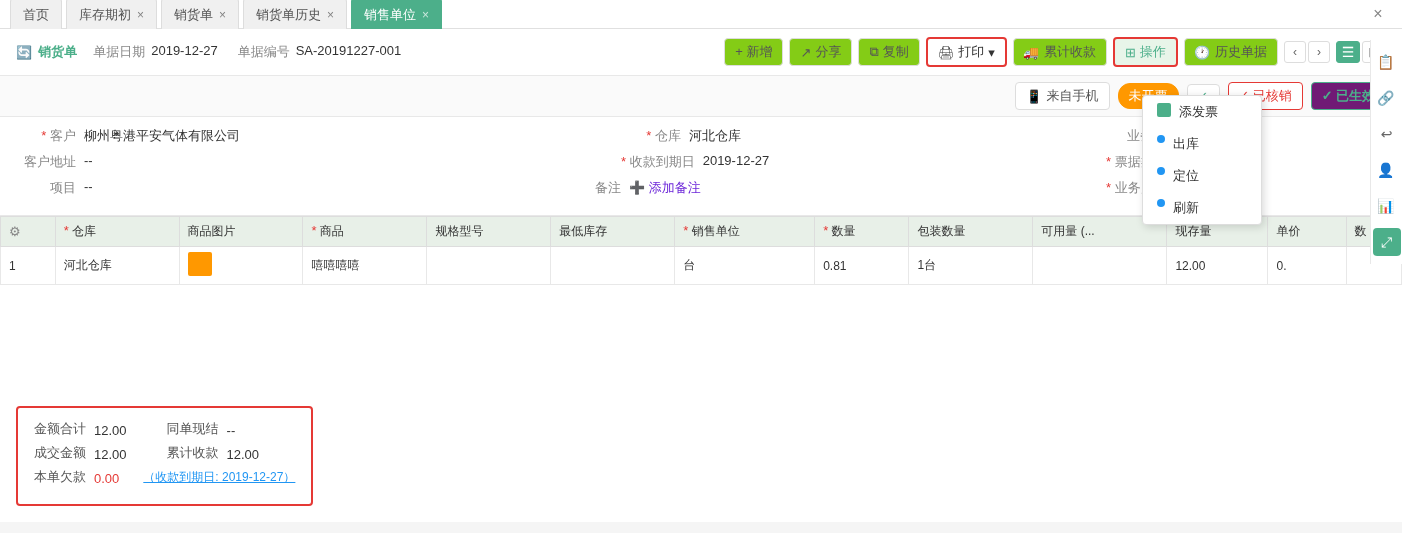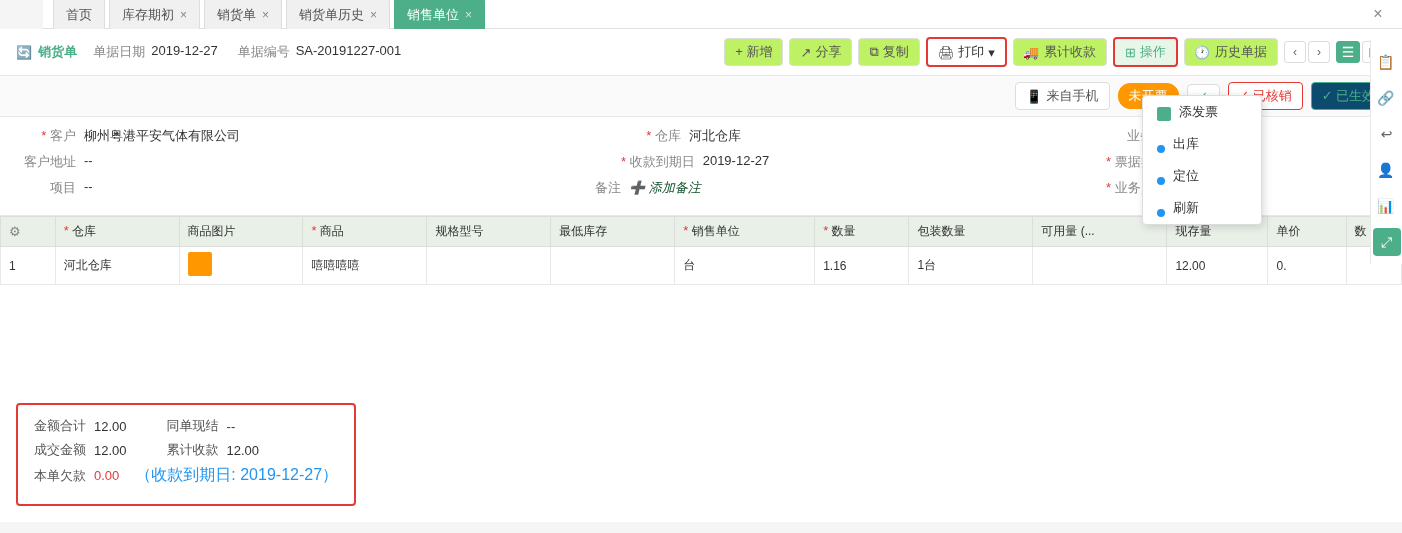--- a/index.html
+++ b/index.html
@@ -1,21 +1,21 @@
 <!DOCTYPE html>
 <html><head>
   <meta charset="utf-8">
   <style>
     * { box-sizing: border-box; margin: 0; padding: 0; font-family: 'Microsoft YaHei', Arial, sans-serif; font-size: 13px; }
     body { background: #f5f5f5; width: 1402px; height: 533px; overflow: hidden; position: relative; }
 
     
     .tab-bar {
       display: flex; align-items: center; background: #fff; border-bottom: 1px solid #e0e0e0;
-      height: 24px; padding: 14px 10px; gap: 4px; margin-left: 43px;
+      height: 24px; padding: 14px 10px; gap: 4px;
     }
     .tab-item {
       display: flex; align-items: center; padding: 0 12px; height: 32px; border-radius: 4px 4px 0 0;
       cursor: pointer; gap: 6px; font-size: 13px; color: #555; background: #f0f0f0; border: 1px solid #ddd; border-bottom: none;
     }
     .tab-item.active { background: #4caf8a; color: #fff; border-color: #4caf8a; }
     .tab-item .close-x { font-size: 12px; color: inherit; opacity: 0.7; cursor: pointer; }
     .tab-spacer { flex: 1; }
     .tab-close-btn { width: 28px; height: 28px; display: flex; align-items: center; justify-content: center; cursor: pointer; font-size: 16px; color: #888; }
 
@@ -27,27 +27,27 @@
       display: flex; align-items: center; padding: 8px 16px; border-bottom: 1px solid #e8e8e8;
       background: #fff; min-height: 44px;
     }
     .doc-title { display: flex; align-items: center; gap: 6px; color: #4caf8a; font-weight: bold; font-size: 14px; }
     .doc-meta { display: flex; align-items: center; gap: 20px; margin-left: 16px; font-size: 13px; color: #333; }
     .doc-meta-item { display: flex; align-items: flex-start; gap: 6px; }
     .doc-meta-label { color: #888; }
     .toolbar { margin-left: auto; display: flex; align-items: center; gap: 6px; }
     .toolbar-btn {
       display: flex; align-items: center; gap: 4px; padding: 4px 10px; border: 1px solid #ddd;
-      border-radius: 4px; cursor: pointer; background: #bef264; font-size: 12px; color: #555; white-space: nowrap;
+      border-radius: 4px; cursor: pointer; background: #84cc16; font-size: 12px; color: #555; white-space: nowrap;
     }
     .toolbar-btn.active { background: #e8f5e9; border-color: #4caf8a; color: #4caf8a; }
     .toolbar-btn.highlighted { background: #fff; border: 2px solid #e53935; color: #333; }
     .status-btn { padding: 4px 10px; border-radius: 4px; font-size: 12px; border: 1px solid; cursor: pointer; }
     .status-btn.red { background: #fff; border-color: #e53935; color: #e53935; }
-    .status-btn.green { background: #0c4a6e; border-color: #4caf8a; color: #4caf8a; }
+    .status-btn.green { background: #701a75; border-color: #4caf8a; color: #4caf8a; font-weight: bold; }
 
     
     .form-area { padding: 10px 16px; background: #fff; border-bottom: 1px solid #e8e8e8; }
     .form-row { display: flex; align-items: center; margin-bottom: 8px; gap: 0; }
     .form-field { display: flex; align-items: flex-start; gap: 8px; min-width: 280px; }
     .form-field.wide { min-width: 400px; }
     .form-label { color: #888; white-space: nowrap; min-width: 60px; text-align: right; }
     .form-label.required::before { content: '* '; color: #e53935; }
     .form-value { color: #333; }
     .form-separator { flex: 1; }
@@ -72,41 +72,41 @@
     td { padding: 5px 8px; border: 1px solid #e8e8e8; color: #333; font-size: 12px; }
     tr.subtotal-row { background: #fafafa; }
     .gear-icon { color: #888; cursor: pointer; }
     .required-star { color: #e53935; }
     .product-img { width: 24px; height: 24px; background: #ff9800; border-radius: 2px; display: inline-block; }
 
     
     .bottom-info { padding: 12px 16px; background: #fff; border: 2px solid #e53935; margin: 8px 16px; border-radius: 4px; max-width: 500px; }
     .bottom-info-title { font-weight: bold; font-size: 14px; margin-bottom: 10px; }
     .info-row { display: flex; gap: 40px; margin-bottom: 6px; }
-    .info-item { display: flex; gap: 8px; align-items: center; }
+    .info-item { display: flex; gap: 8px; align-items: flex-end; }
     .info-label { color: #555; }
     .info-value { color: #333; }
     .info-value.red { color: #e53935; }
     .info-value.blue { color: #2196f3; }
 
     
     .right-sidebar {
       position: absolute; right: 0; top: 40px; width: 32px; background: #fff; border-left: 1px solid #e8e8e8;
       display: flex; flex-direction: column; align-items: center; padding: 8px 0; gap: 8px;
     }
     .sidebar-icon { width: 28px; height: 28px; display: flex; align-items: center; justify-content: center; cursor: pointer; color: #666; border-radius: 4px; font-size: 14px; }
     .sidebar-icon.green-bg { background: #4caf8a; color: #fff; }
 
     
     .dropdown-menu {
       position: absolute; right: 140px; top: 95px; background: #fff; border: 1px solid #ddd;
       border-radius: 4px; box-shadow: 2px 2px 8px rgba(0,0,0,0.15); z-index: 100; min-width: 120px;
     }
     .dropdown-item {
-      display: flex; align-items: flex-end; gap: 8px; padding: 7px 14px; cursor: pointer;
+      display: flex; align-items: flex-start; gap: 8px; padding: 7px 14px; cursor: pointer;
       font-size: 13px; color: #333; white-space: nowrap;
     }
     .dropdown-item .dot { width: 8px; height: 8px; border-radius: 50%; display: inline-block; }
     .dropdown-item .dot.blue { background: #2196f3; }
     .dropdown-item .icon-sq { width: 14px; height: 14px; background: #4caf8a; border-radius: 2px; display: inline-block; }
 
     
     .bottom-section { display: flex; padding: 8px 0; }
 
     .nav-arrows { display: flex; gap: 2px; }
@@ -255,21 +255,21 @@
       </div>
     </div>
     <div class="form-row">
       <div class="form-field">
         <span class="form-label">项目</span>
         <span class="form-value">--</span>
       </div>
       <div class="form-separator" style="min-width:80px;"></div>
       <div class="form-field">
         <span class="form-label">备注</span>
-        <span class="form-value" style="color:#14532d; cursor:pointer;font-style:italic;">➕ 添加备注</span>
+        <span class="form-value" style="color:#6d28d9; cursor:pointer;">➕ 添加备注</span>
       </div>
       <div class="form-separator"></div>
       <div class="form-field">
         <span class="form-label required">业务员孟</span>
         <span class="form-value">--</span>
       </div>
     </div>
   </div>
 
   <div class="table-area">
@@ -293,21 +293,21 @@
       </thead>
       <tbody>
         <tr class="data-row">
           <td>1</td>
           <td>河北仓库</td>
           <td><span class="product-img"></span></td>
           <td>嘻嘻嘻嘻</td>
           <td></td>
           <td></td>
           <td>台</td>
-          <td>1.16</td>
+          <td>0.81</td>
           <td>1台</td>
           <td></td>
           <td>12.00</td>
           <td>0.</td>
           <td></td>
         </tr>
       </tbody>
     </table>
   </div>
 
@@ -330,21 +330,21 @@
         </div>
         <div class="info-item">
           <span class="info-label">累计收款</span>
           <span class="info-value">12.00</span>
         </div>
       </div>
       <div class="info-row">
         <div class="info-item">
           <span class="info-label">本单欠款</span>
           <span class="info-value red">0.00</span>
-          <span class="info-value blue" style="font-size:16px; margin-left:8px;">（收款到期日: 2019-12-27）</span>
+          <span class="info-value blue" style="font-size:12px; margin-left:16px;text-decoration:underline;">（收款到期日: 2019-12-27）</span>
         </div>
       </div>
     </div>
   </div>
 
 </div>
 
 <div class="dropdown-menu">
   <div class="dropdown-item">
     <span class="icon-sq"></span>

